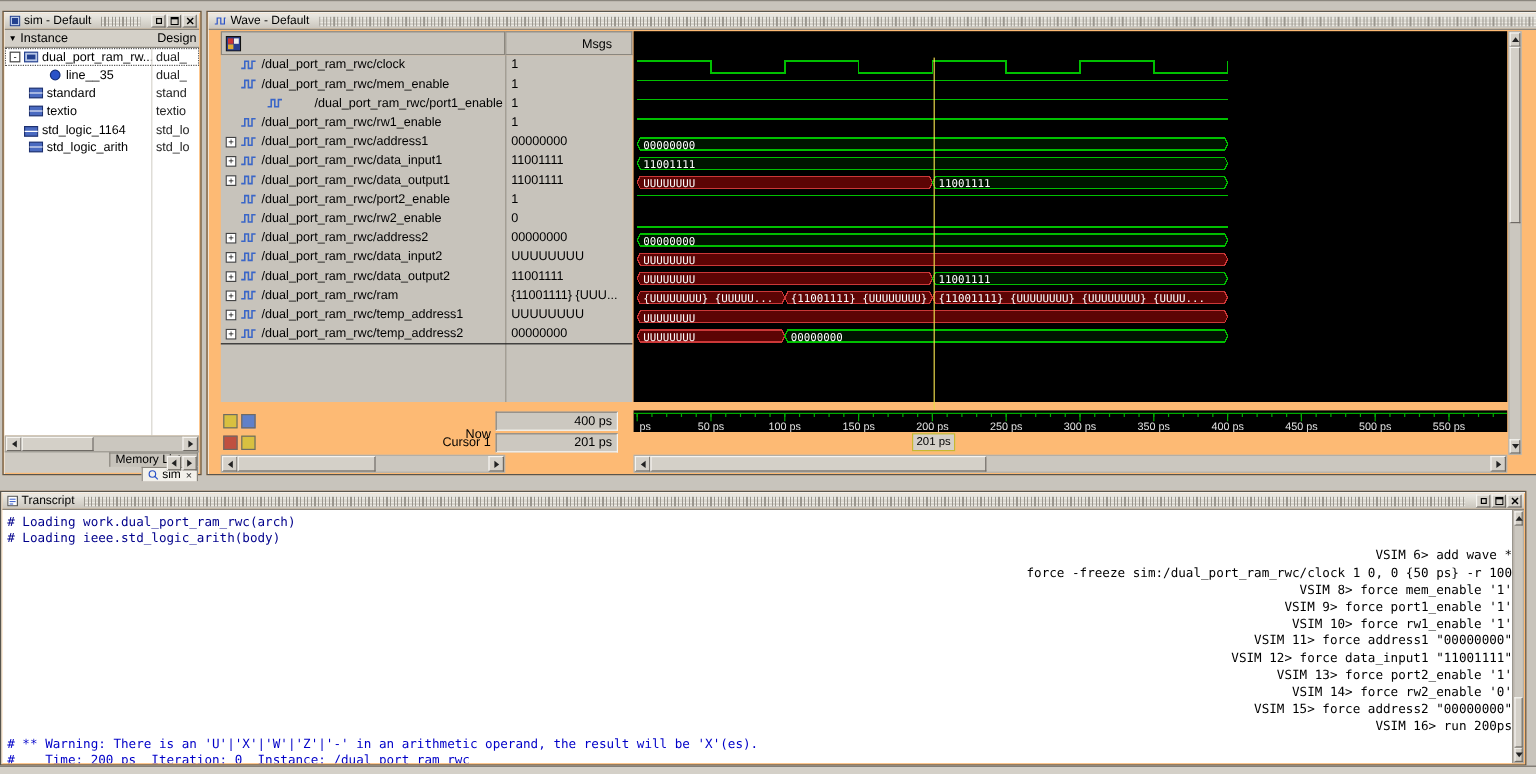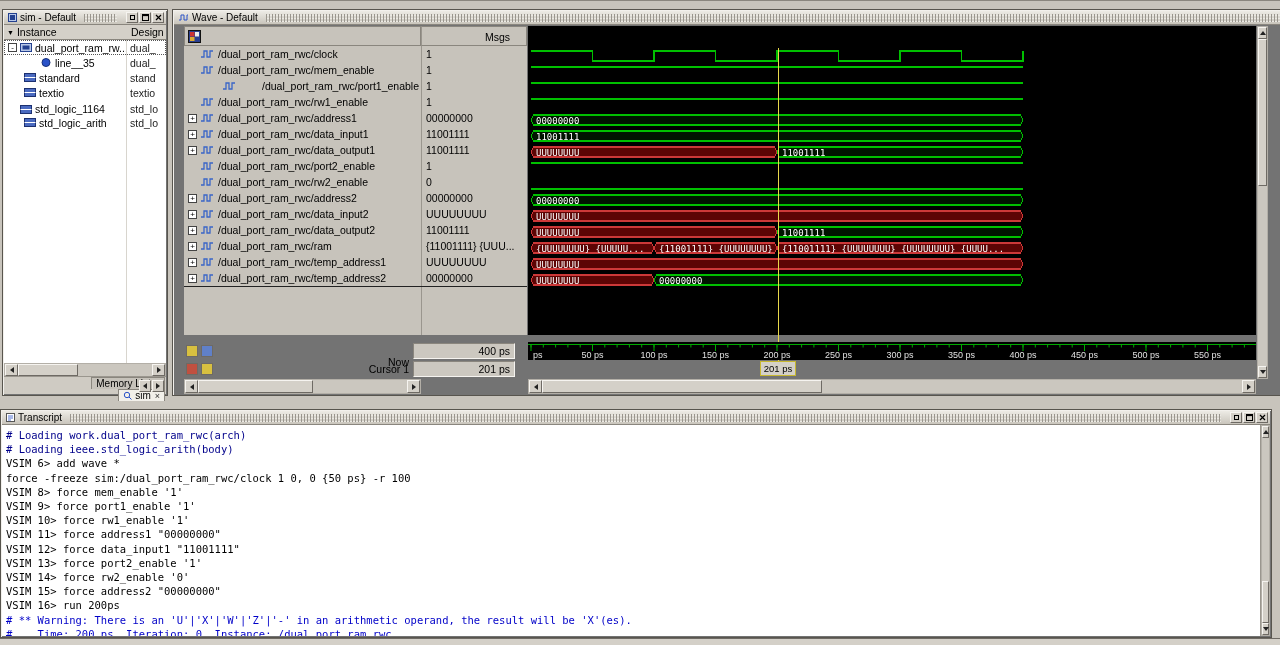--- a/index.html
+++ b/index.html
@@ -1,20 +1,20 @@
 <!DOCTYPE html>
 <html><head>
 <meta charset="utf-8">
 <style>
   *{margin:0;padding:0;box-sizing:border-box;}
   html,body{width:1280px;height:645px;overflow:hidden;}
   body{background:#c8c4bc;font-family:"Liberation Sans",sans-serif;position:relative;color:#000;}
   #screen{position:absolute;inset:0;border-top:1px solid #8a867e;}
 
-  .win{position:absolute;background:#737373;border:1px solid #58554e;box-shadow:inset 1px 1px 0 #f2f0ec;}
+  .win{position:absolute;background:#fdba74;border:1px solid #58554e;box-shadow:inset 1px 1px 0 #f2f0ec;}
   .titlebar{position:absolute;left:1px;right:1px;top:1px;height:14px;display:flex;align-items:center;
     background:linear-gradient(#edebe5,#c9c5bc);border-bottom:1px solid #8a867e;font-size:10px;padding:0 2px;}
   .tb-icon{margin:0 3px 0 2px;display:inline-flex;flex:none;}
   .tb-title{white-space:nowrap;flex:none;}
   .tb-handle{flex:1;height:8px;margin:0 8px;
     background-image:repeating-linear-gradient(90deg,#9a968e 0 1px,transparent 1px 3px),
                      repeating-linear-gradient(0deg,#eceae4 0 1px,transparent 1px 3px);}
   .tb-btn{width:12px;height:11px;margin-left:1px;flex:none;background:#d4d0c8;border:1px solid;
     border-color:#f6f4f0 #6e6a64 #6e6a64 #f6f4f0;display:inline-flex;align-items:center;justify-content:center;}
 
@@ -87,21 +87,21 @@
   #wave-hscroll-names{position:absolute;left:11px;top:369px;width:237px;height:15px;}
   #wave-hscroll-canvas{position:absolute;left:355px;top:369px;width:728px;height:15px;}
   #wave-vscroll{position:absolute;left:1084px;top:16px;width:11px;height:353px;}
 
   
   #transcript-win{left:0;top:408px;width:1272px;height:229px;}
   #transcript-body{position:absolute;left:1px;top:15px;right:10px;bottom:1px;background:#fff;overflow:hidden;
     padding:3px 0 0 4px;border-right:1px solid #9a968e;}
   .tline{font-family:"DejaVu Sans Mono",monospace;font-size:10.5px;line-height:14.2px;white-space:pre;}
   .tline.loading{color:#00008b;}
-  .tline.cmd{color:#000;}
+  .tline.cmd{color:#000;text-align:right;}
   .tline.warn{color:#0000c8;}
   #transcript-vscroll{position:absolute;right:1px;top:15px;width:9px;bottom:1px;}
 
   #bottom-strip{position:absolute;left:0;top:637px;width:1280px;height:8px;background:#d4d0c8;
     border-top:1px solid #6e6a64;}
 </style>
 </head>
 <body>
 
 <div id="screen">

